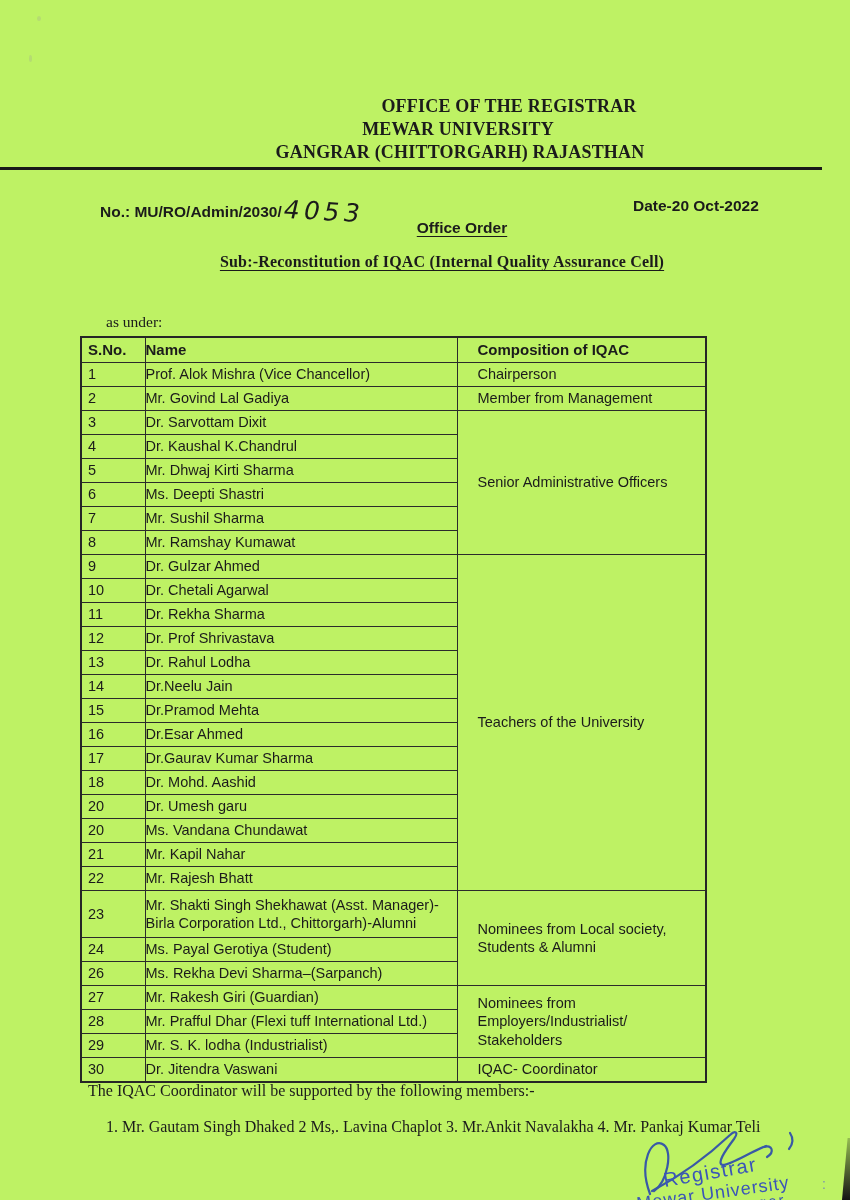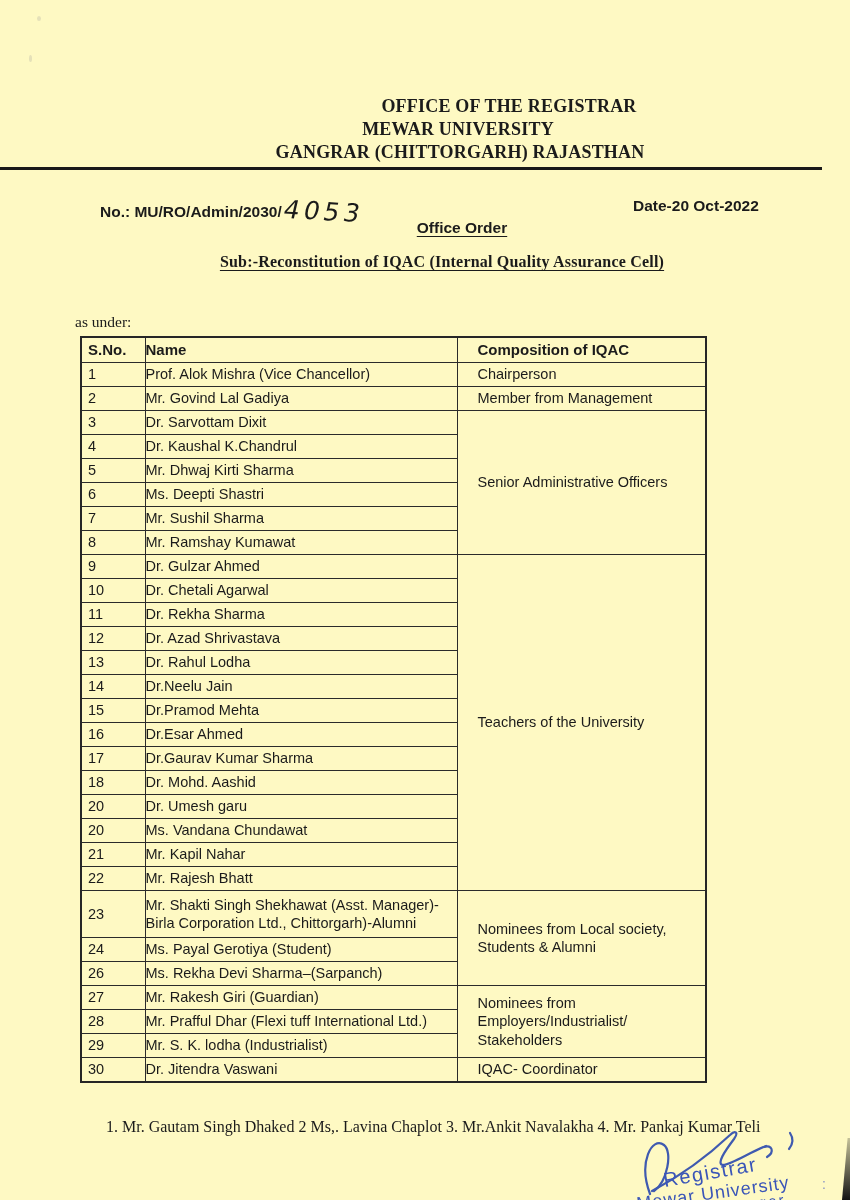--- a/index.html
+++ b/index.html
@@ -1,18 +1,18 @@
 <!DOCTYPE html>
 <html><head>
 <meta charset="utf-8">
 <style>
   html,body { margin:0; padding:0; background:#e8e8e8; }
   .page {
     position:relative; width:850px; height:1200px; margin:0 auto;
-    background:#fef9c3; overflow:hidden;
+    background:#bef264; overflow:hidden;
     font-family:"Liberation Serif", serif; color:#1b1b1b;
   }
   
   .speck { position:absolute; background:#9a9a9a; border-radius:50%; opacity:.25; }
   .speck-a { left:37px; top:16px; width:4px; height:5px; }
   .speck-b { left:29px; top:55px; width:3px; height:7px; }
   .edge-shadow {
     position:absolute; right:0; top:1138px; width:8px; height:62px;
     background:linear-gradient(to bottom, rgba(25,25,25,.25), #141414);
     clip-path:polygon(70% 0, 100% 0, 100% 100%, 0 100%);
@@ -36,21 +36,21 @@
     font-family:"Liberation Sans", sans-serif; font-weight:bold; font-size:15.5px; white-space:nowrap;text-align:center; }
 
   .office-order { position:absolute; left:0; top:219px; width:850px; text-align:center;
     transform:translateX(37px); font-family:"Liberation Sans", sans-serif;
     font-weight:bold; font-size:15.5px; text-decoration:underline; text-underline-offset:3px; }
   .subject { position:absolute; left:0; top:253px; width:850px; text-align:center;
     transform:translateX(17px); font-weight:bold; font-size:16px;
     text-decoration:underline; text-underline-offset:3px; letter-spacing:.2px; }
 
   .intro-1 { position:absolute; left:93px; top:282px; font-size:15.5px; white-space:nowrap; }
-  .intro-2 { position:absolute; left:75px; top:313px; font-size:15.5px; }
+  .intro-2 { position:absolute; left:106px; top:313px; font-size:15.5px; }
 
   
   table.iqac { position:absolute; left:80px; top:336px; width:625px;
     border-collapse:collapse; table-layout:fixed;
     font-family:"Liberation Sans", sans-serif; font-size:14.5px; color:#1b1b1b;
     border:2px solid #262626; }
   .iqac col.c1 { width:64px; } .iqac col.c2 { width:312px; } .iqac col.c3 { width:249px; }
   .iqac td { border:1px solid #2b2b2b; height:23px; padding:0 6px; vertical-align:middle;
     line-height:1.25; overflow:hidden; }
   .iqac tr.hdr td { font-weight:bold; font-size:15px; height:24px; }
@@ -149,21 +149,21 @@
     <tr>
       <td class="no">10</td>
       <td class="name">Dr. Chetali Agarwal</td>
     </tr>
     <tr>
       <td class="no">11</td>
       <td class="name">Dr. Rekha Sharma</td>
     </tr>
     <tr>
       <td class="no">12</td>
-      <td class="name">Dr. Azad Shrivastava</td>
+      <td class="name">Dr. Prof Shrivastava</td>
     </tr>
     <tr>
       <td class="no">13</td>
       <td class="name">Dr. Rahul Lodha</td>
     </tr>
     <tr>
       <td class="no">14</td>
       <td class="name">Dr.Neelu Jain</td>
     </tr>
     <tr>
@@ -229,20 +229,21 @@
       <td class="name">Mr. S. K. lodha (Industrialist)</td>
     </tr>
     <tr>
       <td class="no">30</td>
       <td class="name">Dr. Jitendra Vaswani</td>
       <td class="comp">IQAC- Coordinator</td>
     </tr>
   </tbody>
     </table>
 
+  <div class="support-note">The IQAC Coordinator will be supported by the following members:-</div>
   <div class="support-list">1.   Mr. Gautam Singh Dhaked  2 Ms,. Lavina Chaplot 3. Mr.Ankit Navalakha 4.  Mr. Pankaj Kumar Teli</div>
 
   <svg class="sig-svg" width="235" height="80" viewBox="0 0 235 80">
     <g fill="none" stroke="#2b49ae" stroke-width="2.2" stroke-linecap="round" opacity="0.9">
       <path d="M38,74 C26,42 40,16 52,25 C61,32 55,62 42,71"></path>
       <path d="M40,71 C72,54 100,32 118,15 C123,10 127,12 122,19 C113,31 104,44 111,45 C119,45 140,31 154,26"></path>
       <path d="M152,27 c8,-3 11,5 3,10"></path>
       <path d="M178,13 c4,6 3,11 -1,16"></path>
     </g>
   </svg>

